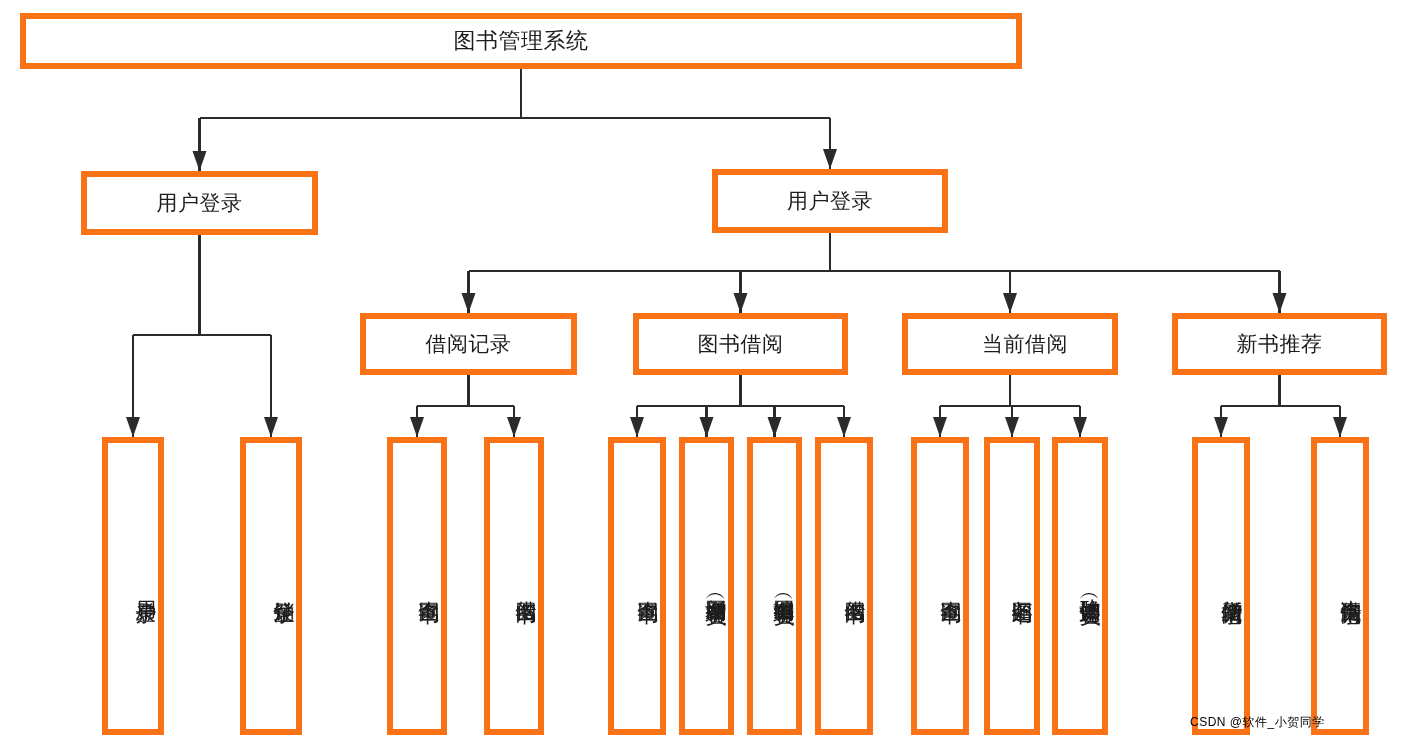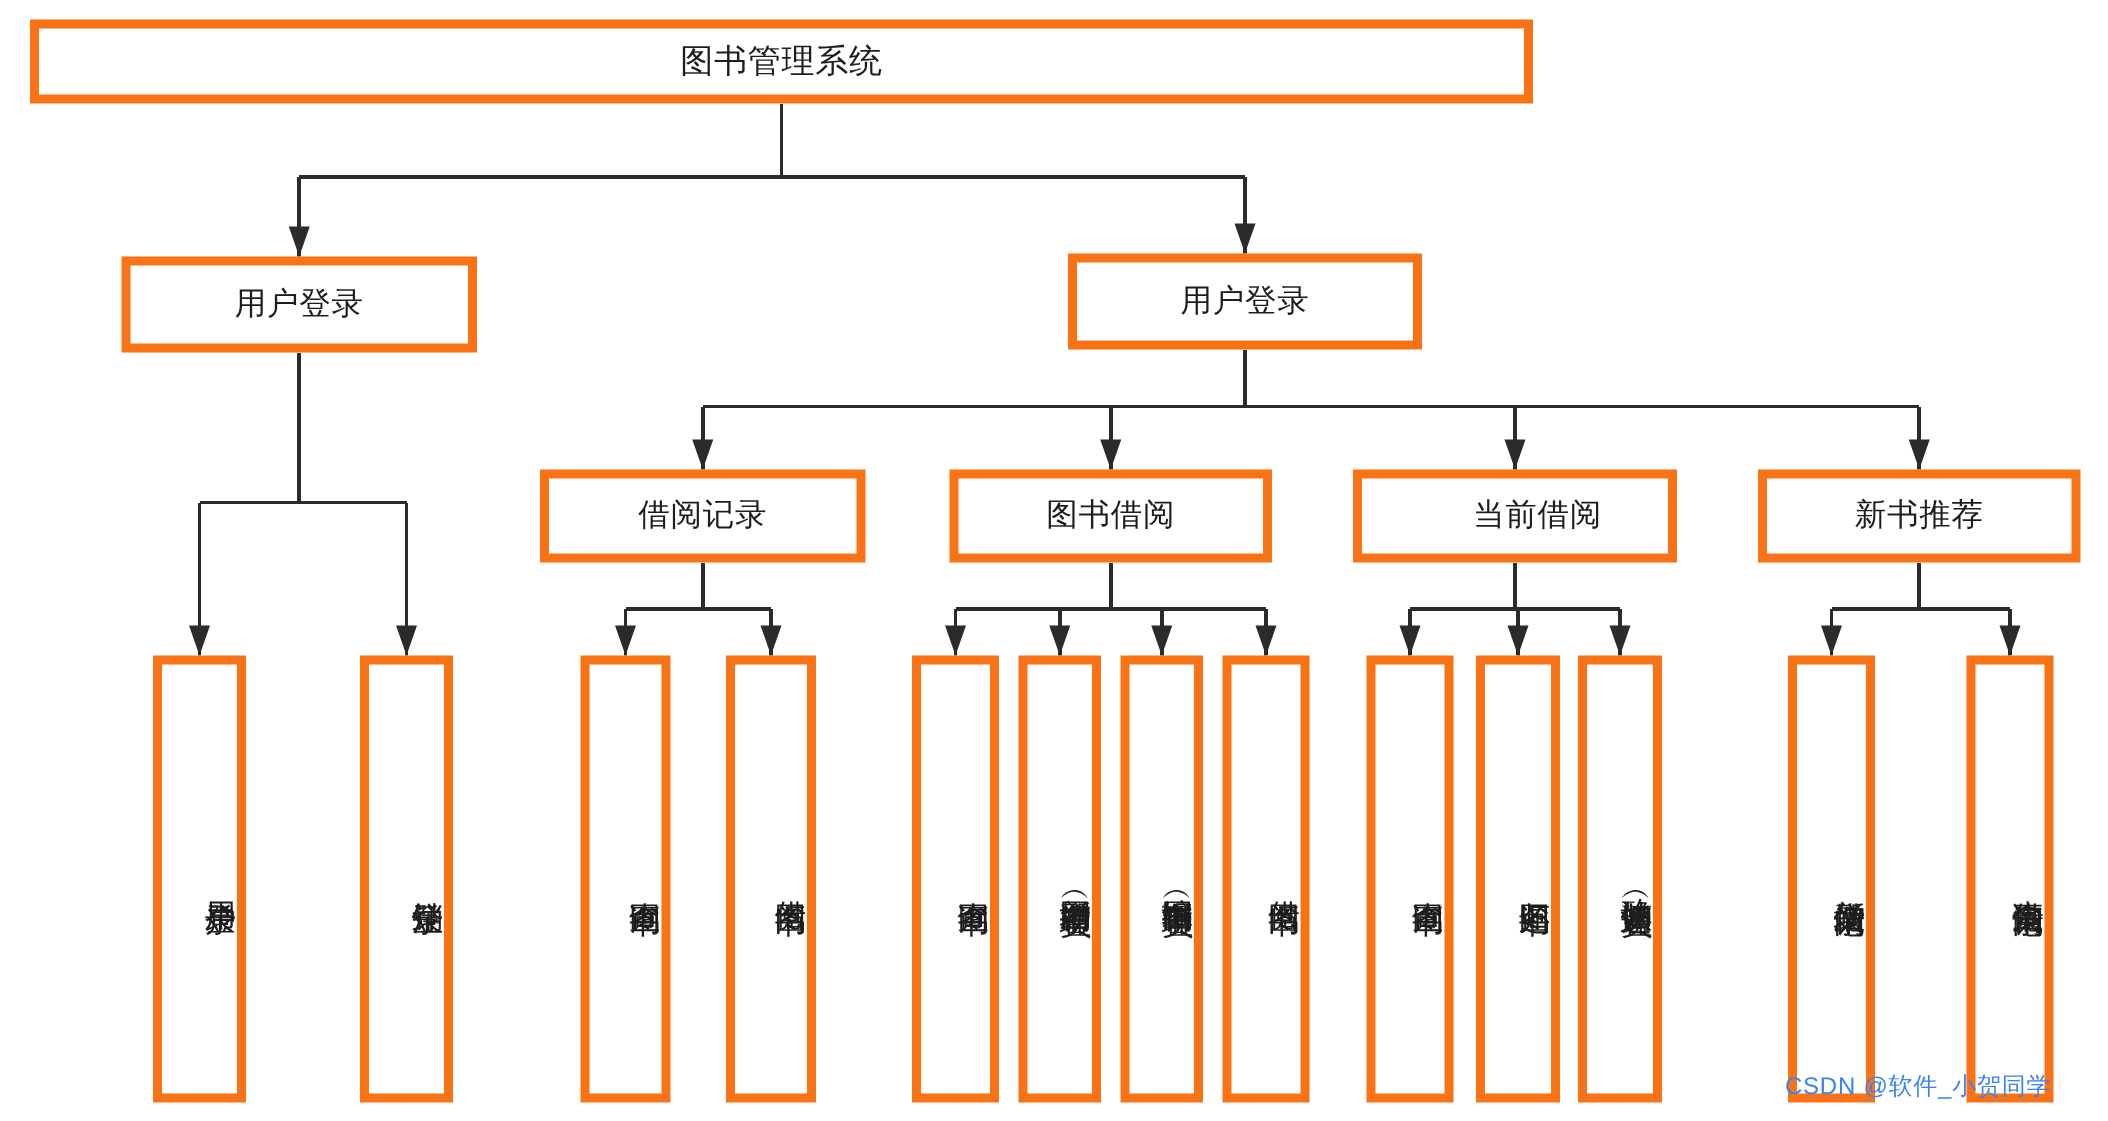--- a/index.html
+++ b/index.html
@@ -51,22 +51,22 @@
     align-items: flex-start;
     justify-content: center;
   }
   .node.vert .label {
     writing-mode: vertical-rl;
     text-orientation: upright;
     white-space: nowrap;
   }
   .watermark {
     position: absolute;
-    color: #3b82f6;
-    font-size: 16px;
+    color: #000000;
+    font-size: 12px;
     letter-spacing: 0.5px;
     white-space: nowrap;
     pointer-events: none;
   }
 </style>
 </head>
 <body>
 
 <div id="canvas">
   <svg id="edges" viewBox="0 0 1405 747">

